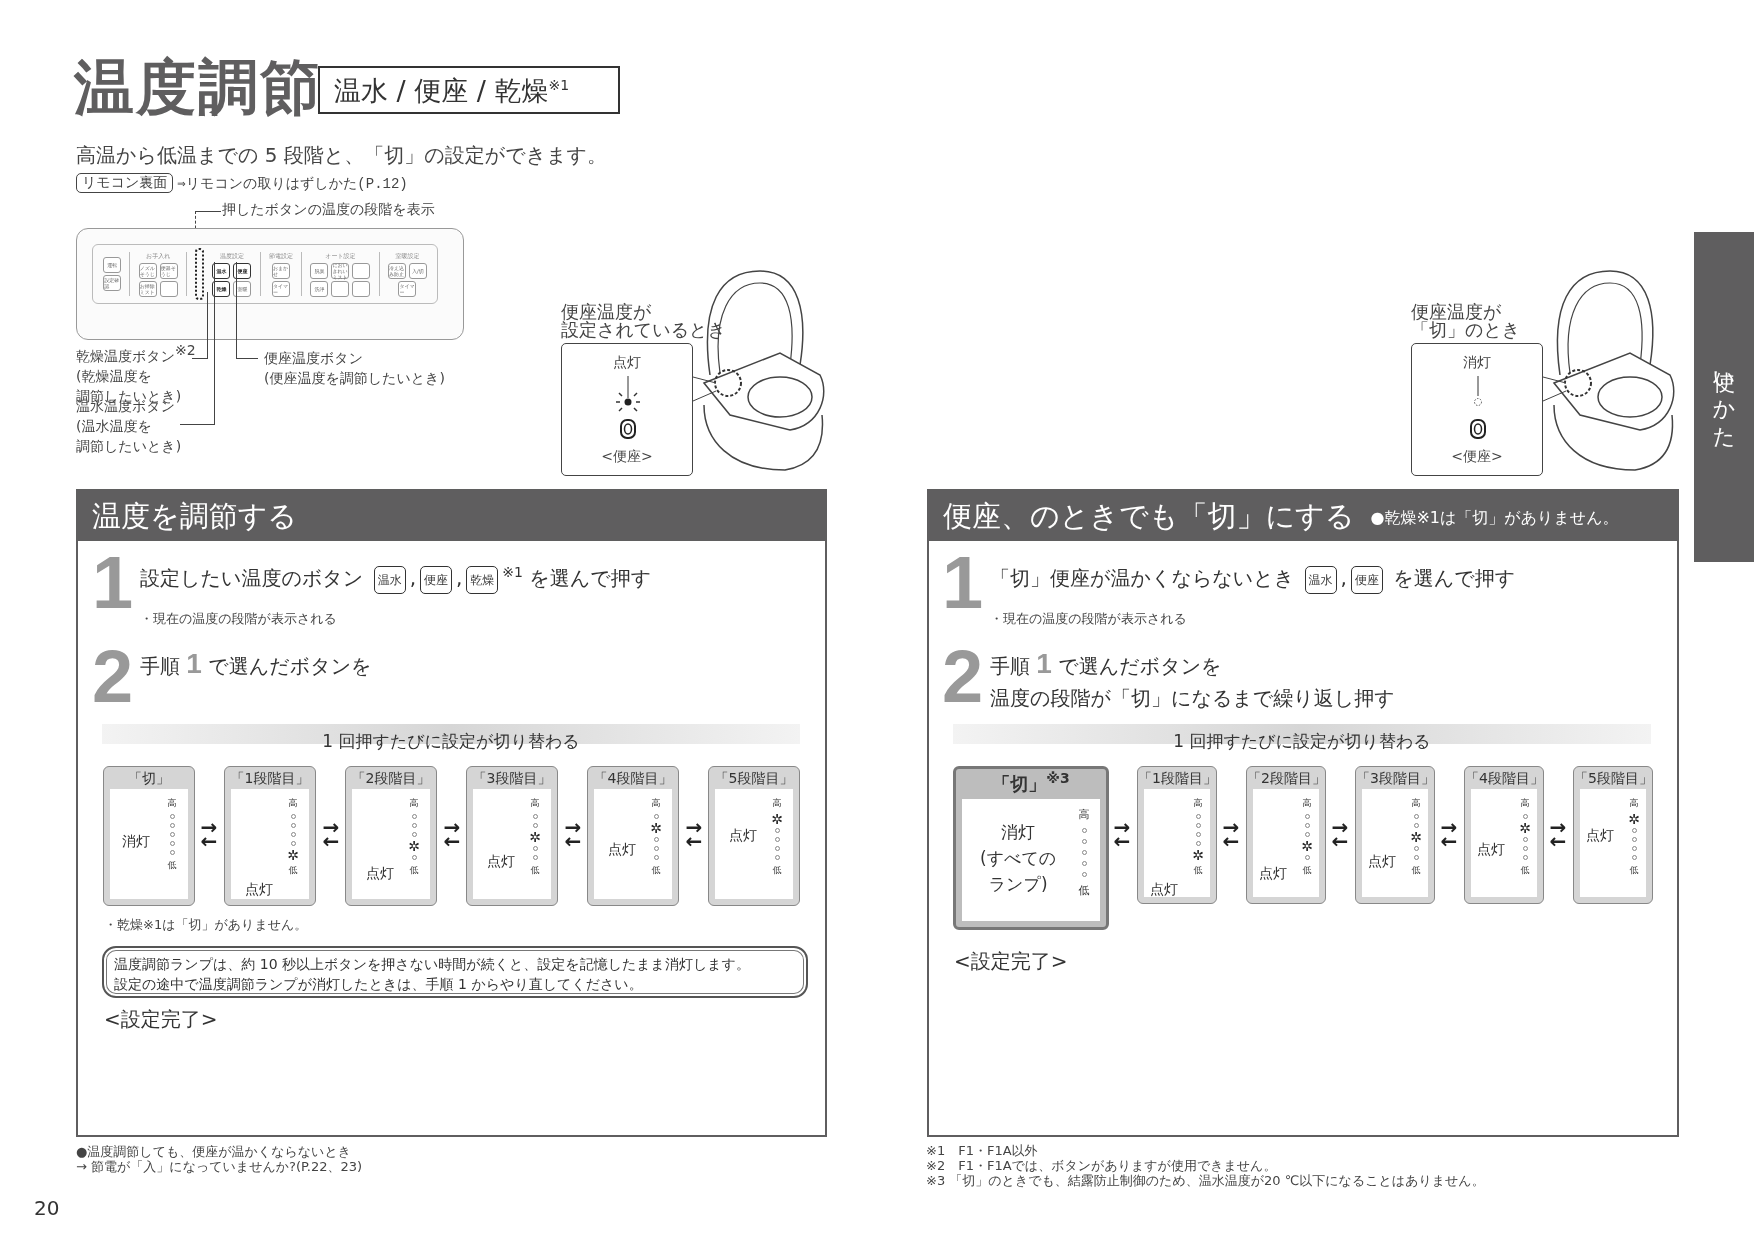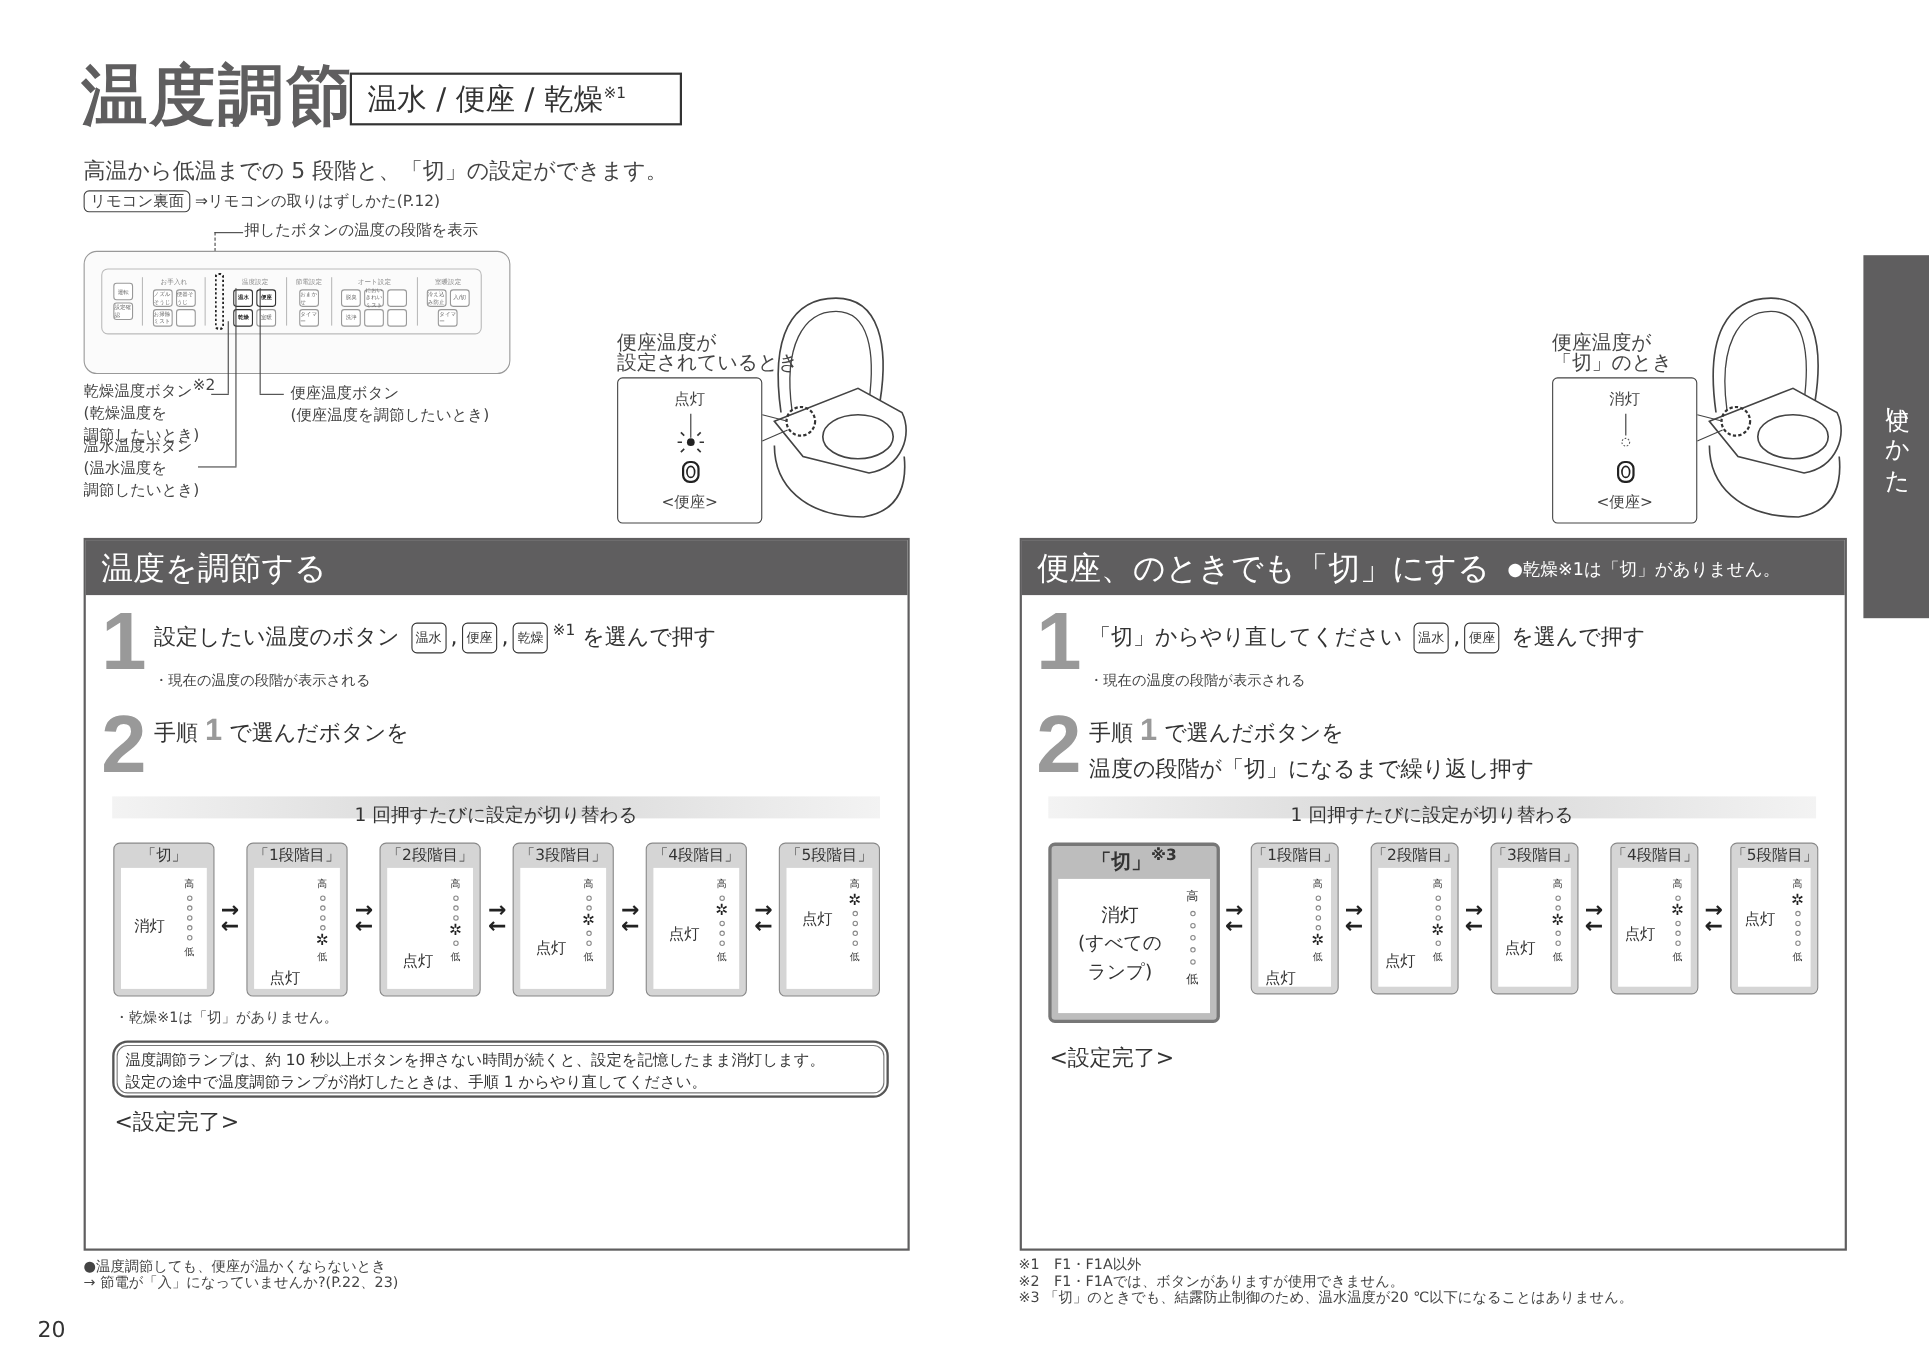--- a/index.html
+++ b/index.html
@@ -7,21 +7,21 @@
     width: 1754px; height: 1240px; background: #ffffff; position: relative; overflow: hidden;
     font-family: "DejaVu Sans", "Liberation Sans", sans-serif; color: #333;
   }
   .abs { position: absolute; }
 
   
   .main-title { left: 74px; top: 52px; font-size: 60px; font-weight: bold; color: #5f5e5f; letter-spacing: 2px; line-height: 70px; }
   .sub-title-box { left: 318px; top: 66px; width: 302px; height: 48px; border: 2px solid #333; font-size: 27px; color: #333; padding: 6px 0 0 14px; line-height: 34px; }
   .sup { font-size: 14px; vertical-align: super; line-height: 0; }
   .intro { left: 76px; top: 142px; font-size: 20px; color: #444; }
-  .remote-ref { left: 76px; top: 173px; font-size: 14px; color: #444; display: flex; align-items: center; gap: 4px; }
+  .remote-ref { left: 76px; top: 173px; font-size: 14px; color: #444; display: flex; align-items: flex-end; gap: 4px; font-family: Liberation Mono, monospace; }
   .ref-badge { border: 1px solid #444; border-radius: 5px; padding: 0 5px; font-size: 14px; }
 
   
   .callout-top { left: 222px; top: 201px; font-size: 14px; color: #444; }
   .callout-line-top { left: 195px; top: 211px; width: 26px; border-top: 1px solid #444; }
   .callout-vline-top { left: 195px; top: 211px; height: 32px; border-left: 1px dashed #444; }
   .remote { left: 76px; top: 228px; width: 388px; height: 112px; border: 1px solid #999; border-radius: 12px; background: #fbfbfb; }
   .remote-inner { left: 92px; top: 244px; width: 346px; height: 60px; border: 1px solid #bbb; border-radius: 6px; display: flex; align-items: center; justify-content: space-around; padding: 0 6px; }
   .rgroup { display: flex; flex-direction: column; align-items: center; gap: 2px; }
   .rgroup-title { font-size: 6px; color: #888; }
@@ -351,21 +351,21 @@
   <div>温度調節ランプは、約 10 秒以上ボタンを押さない時間が続くと、設定を記憶したまま消灯します。</div>
   <div>設定の途中で温度調節ランプが消灯したときは、手順 1 からやり直してください。</div>
 </div>
 <div class="done" style="left:104px; top:1006px;">&lt;設定完了&gt;</div>
 
 <div class="abs panel" style="left:927px; top:489px; width:752px; height:648px;">
   <div class="panel-head"><span>便座、のときでも「切」にする</span><span class="note">●乾燥※1は「切」がありません。</span></div>
 </div>
 <div class="step-num" style="left:942px; top:546px;">1</div>
 <div class="step-text" style="left:990px; top:562px;">
-  <span>「切」からやり直してください</span>
+  <span>「切」便座が温かくならないとき</span>
   <span class="keycap">温水</span>,<span class="keycap">便座</span>
   <span>を選んで押す</span>
 </div>
 <div class="step-sub" style="left:990px; top:610px;">・現在の温度の段階が表示される</div>
 <div class="step-num" style="left:942px; top:640px;">2</div>
 <div class="step-text" style="left:990px; top:648px;">
   <div><span>手順</span> <span class="inl-num">1</span> <span>で選んだボタンを</span></div>
   <div>温度の段階が「切」になるまで繰り返し押す</div>
 </div>
 <div class="banner" style="left:953px; top:724px; width:698px;">1 回押すたびに設定が切り替わる</div>

